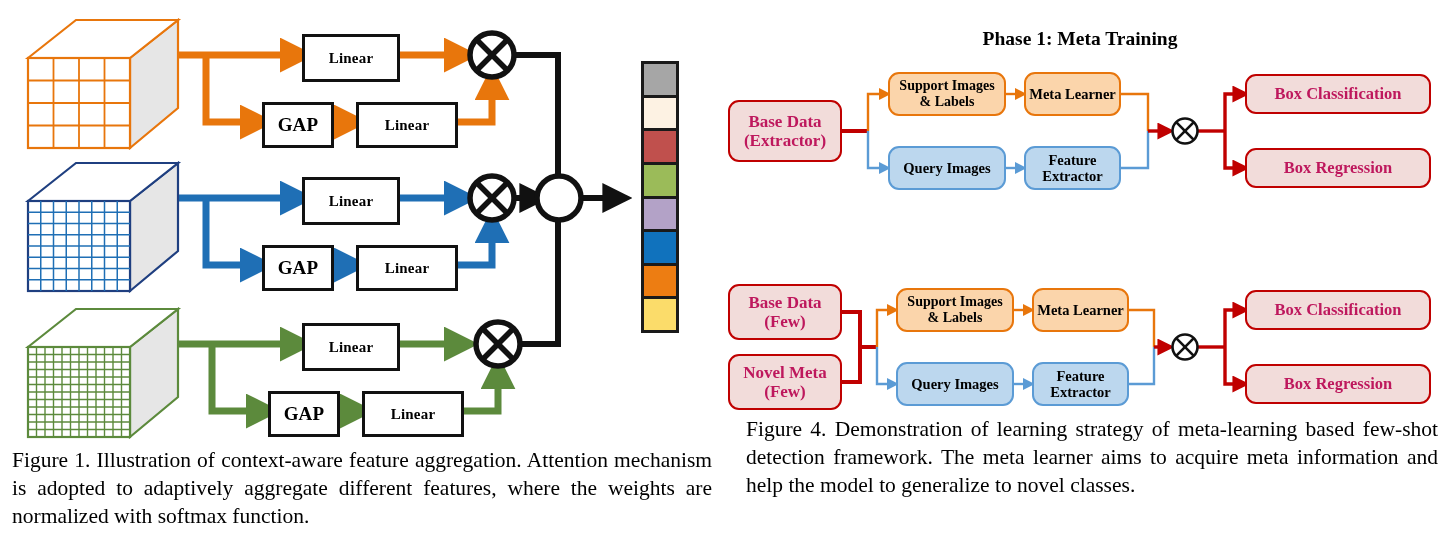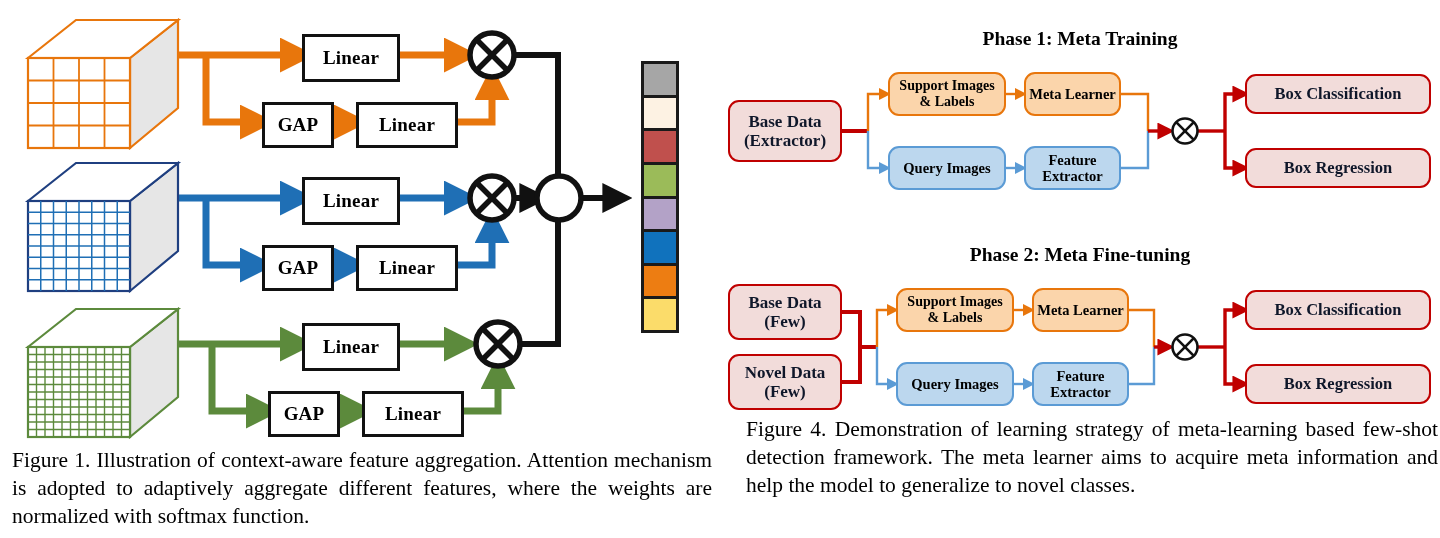--- a/index.html
+++ b/index.html
@@ -11,21 +11,21 @@
   .abs{position:absolute;}
 
   
   #fig3{left:0;top:0;width:720px;height:538px;}
 
   .cube{position:absolute;}
   .cube svg{display:block;}
 
   .lbox{position:absolute;background:#ffffff;border:3px solid #111111;
         display:flex;align-items:center;justify-content:center;
-        font-weight:bold;font-size:19px;letter-spacing:.2px;}
+        font-weight:bold;font-size:15px;letter-spacing:.2px;}
   .lbox.gap{font-size:19px;}
 
   
   #colorbar{position:absolute;left:641px;top:61px;width:38px;height:272px;
             border:3px solid #1a1a1a;box-sizing:border-box;background:#1a1a1a;
             display:flex;flex-direction:column;}
   #colorbar .sw{flex:1 1 auto;border-bottom:3px solid #1a1a1a;box-sizing:border-box;}
   #colorbar .sw:last-child{border-bottom:none;}
 
   
@@ -37,21 +37,21 @@
   .caption p{margin:0;}
 
   
   #fig4{left:720px;top:0;width:720px;height:424px;margin-top:22px;}
   .phase-title{position:absolute;font-weight:bold;font-size:19.5px;
                width:100%;text-align:center;left:0;}
 
   .rbox{position:absolute;border-radius:11px;box-sizing:border-box;
         display:flex;align-items:center;justify-content:center;text-align:center;
         font-weight:bold;line-height:1.12;}
-  .rbox.red   {background:#f2dcda;border:2.5px solid #c00000;color:#0f172a;}
+  .rbox.red   {background:#f2dcda;border:2.5px solid #c00000;color:#be185d;}
   .rbox.orange{background:#fbd5ab;border:2.5px solid #e8760c;color:#000;}
   .rbox.blue  {background:#bcd7ee;border:2.5px solid #5b9bd5;color:#000;}
 </style>
 </head>
 <body>
 
 <div class="fig" id="fig3">
 
   <div class="cube" style="left:18px;top:8px;">
     <svg width="170" height="145" viewBox="0 0 170 145">
@@ -296,21 +296,20 @@
 
   <svg class="abs" style="left:448px;top:92px;" width="34" height="34">
     <circle cx="17" cy="17" r="12.5" fill="#fff" stroke="#111" stroke-width="2.6"></circle>
     <line x1="8.2" y1="8.2" x2="25.8" y2="25.8" stroke="#111" stroke-width="2.6"></line>
     <line x1="25.8" y1="8.2" x2="8.2" y2="25.8" stroke="#111" stroke-width="2.6"></line>
   </svg>
 
   <div class="rbox red" style="left:525px;top:52px;width:186px;height:40px;font-size:16.5px;">Box Classification</div>
   <div class="rbox red" style="left:525px;top:126px;width:186px;height:40px;font-size:16.5px;">Box Regression</div>
 
-  <div class="phase-title" style="top:222px;">Phase 2: Meta Fine-tuning</div>
 
   <svg class="abs" style="left:0;top:0;" width="720" height="400">
     <g stroke="#c00000" stroke-width="4" fill="none">
       <path d="M122,290 L140,290 L140,325"></path>
       <path d="M122,360 L140,360 L140,325"></path>
       <path d="M140,325 L157,325"></path>
     </g>
     <g stroke="#e8760c" stroke-width="2.4" fill="none">
       <path d="M157,325 L157,288 L175,288" marker-end="url(#a4-o)"></path>
       <path d="M294,288 L311,288" marker-end="url(#a4-o)"></path>
@@ -331,21 +330,21 @@
 
   <div class="rbox red" style="left:8px;top:262px;width:114px;height:56px;font-size:17px;">
     <span>
       <span>Base Data</span><br>
       <span>(Few)</span>
     </span>
   </div>
 
   <div class="rbox red" style="left:8px;top:332px;width:114px;height:56px;font-size:17px;">
     <span>
-      <span>Novel Data</span><br>
+      <span>Novel Meta</span><br>
       <span>(Few)</span>
     </span>
   </div>
 
   <div class="rbox orange" style="left:176px;top:266px;width:118px;height:44px;font-size:14px;">
     <span>
       <span>Support Images</span><br>
       <span>&amp; Labels</span>
     </span>
   </div>

